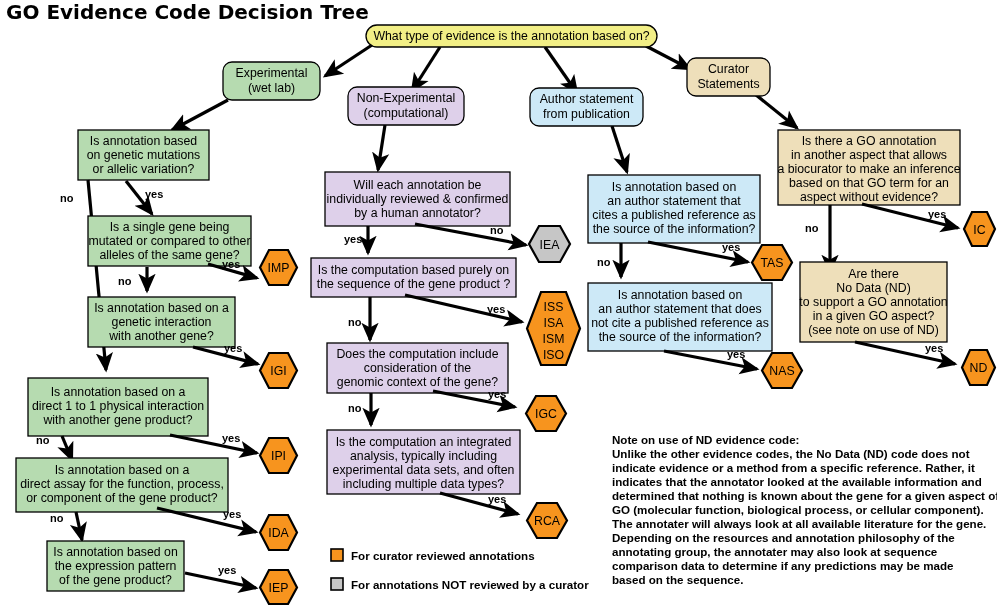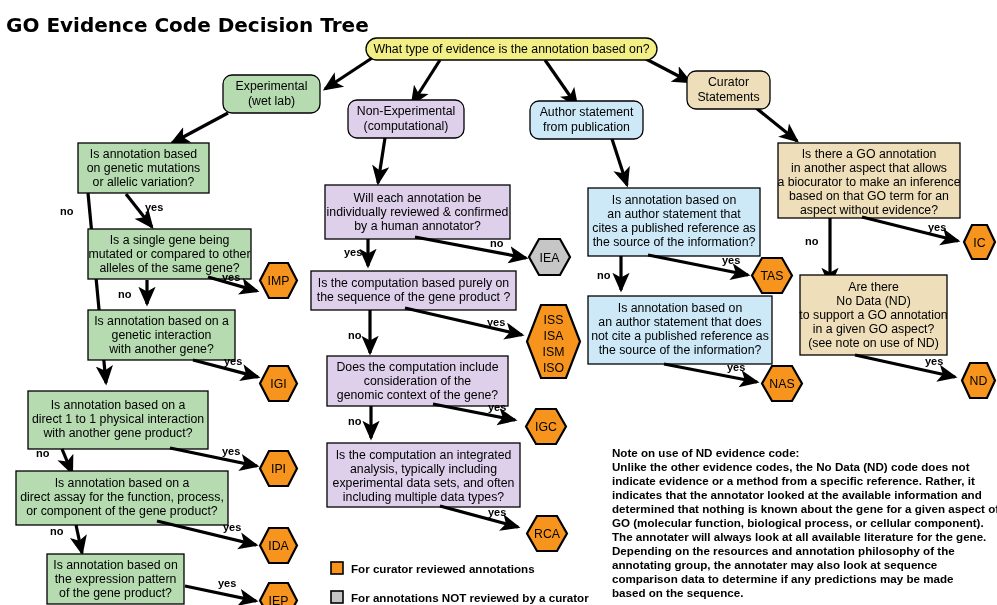--- a/index.html
+++ b/index.html
@@ -1,18 +1,18 @@
 <!DOCTYPE html>
 <html><head>
 <meta charset="utf-8">
 <style>
   html,body{margin:0;padding:0;background:#ffffff;}
   body{width:997px;height:605px;overflow:hidden;
        font-family:"Liberation Sans","DejaVu Sans",sans-serif;}
-  #stage{position:relative;width:997px;height:499px;margin-top:13px;}
+  #stage{position:relative;width:997px;height:499px;}
   svg#tree{position:absolute;left:0;top:0;width:997px;height:605px;}
   .ttl{font-family:"DejaVu Sans","Liberation Sans",sans-serif;font-weight:bold;font-size:20px;fill:#000;}
   .nt{font-size:12.3px;fill:#000;text-anchor:middle;}
   .hx{font-size:12.3px;fill:#000;text-anchor:middle;}
   .yn{font-size:11px;font-weight:bold;fill:#000;}
   .lg{font-size:11.6px;font-weight:bold;fill:#000;}
   .note{font-size:11.6px;font-weight:bold;fill:#000;}
   .bx{stroke:#000;stroke-width:1.3;}
   .edge{stroke:#000;stroke-width:3.2;fill:none;}
 </style>

